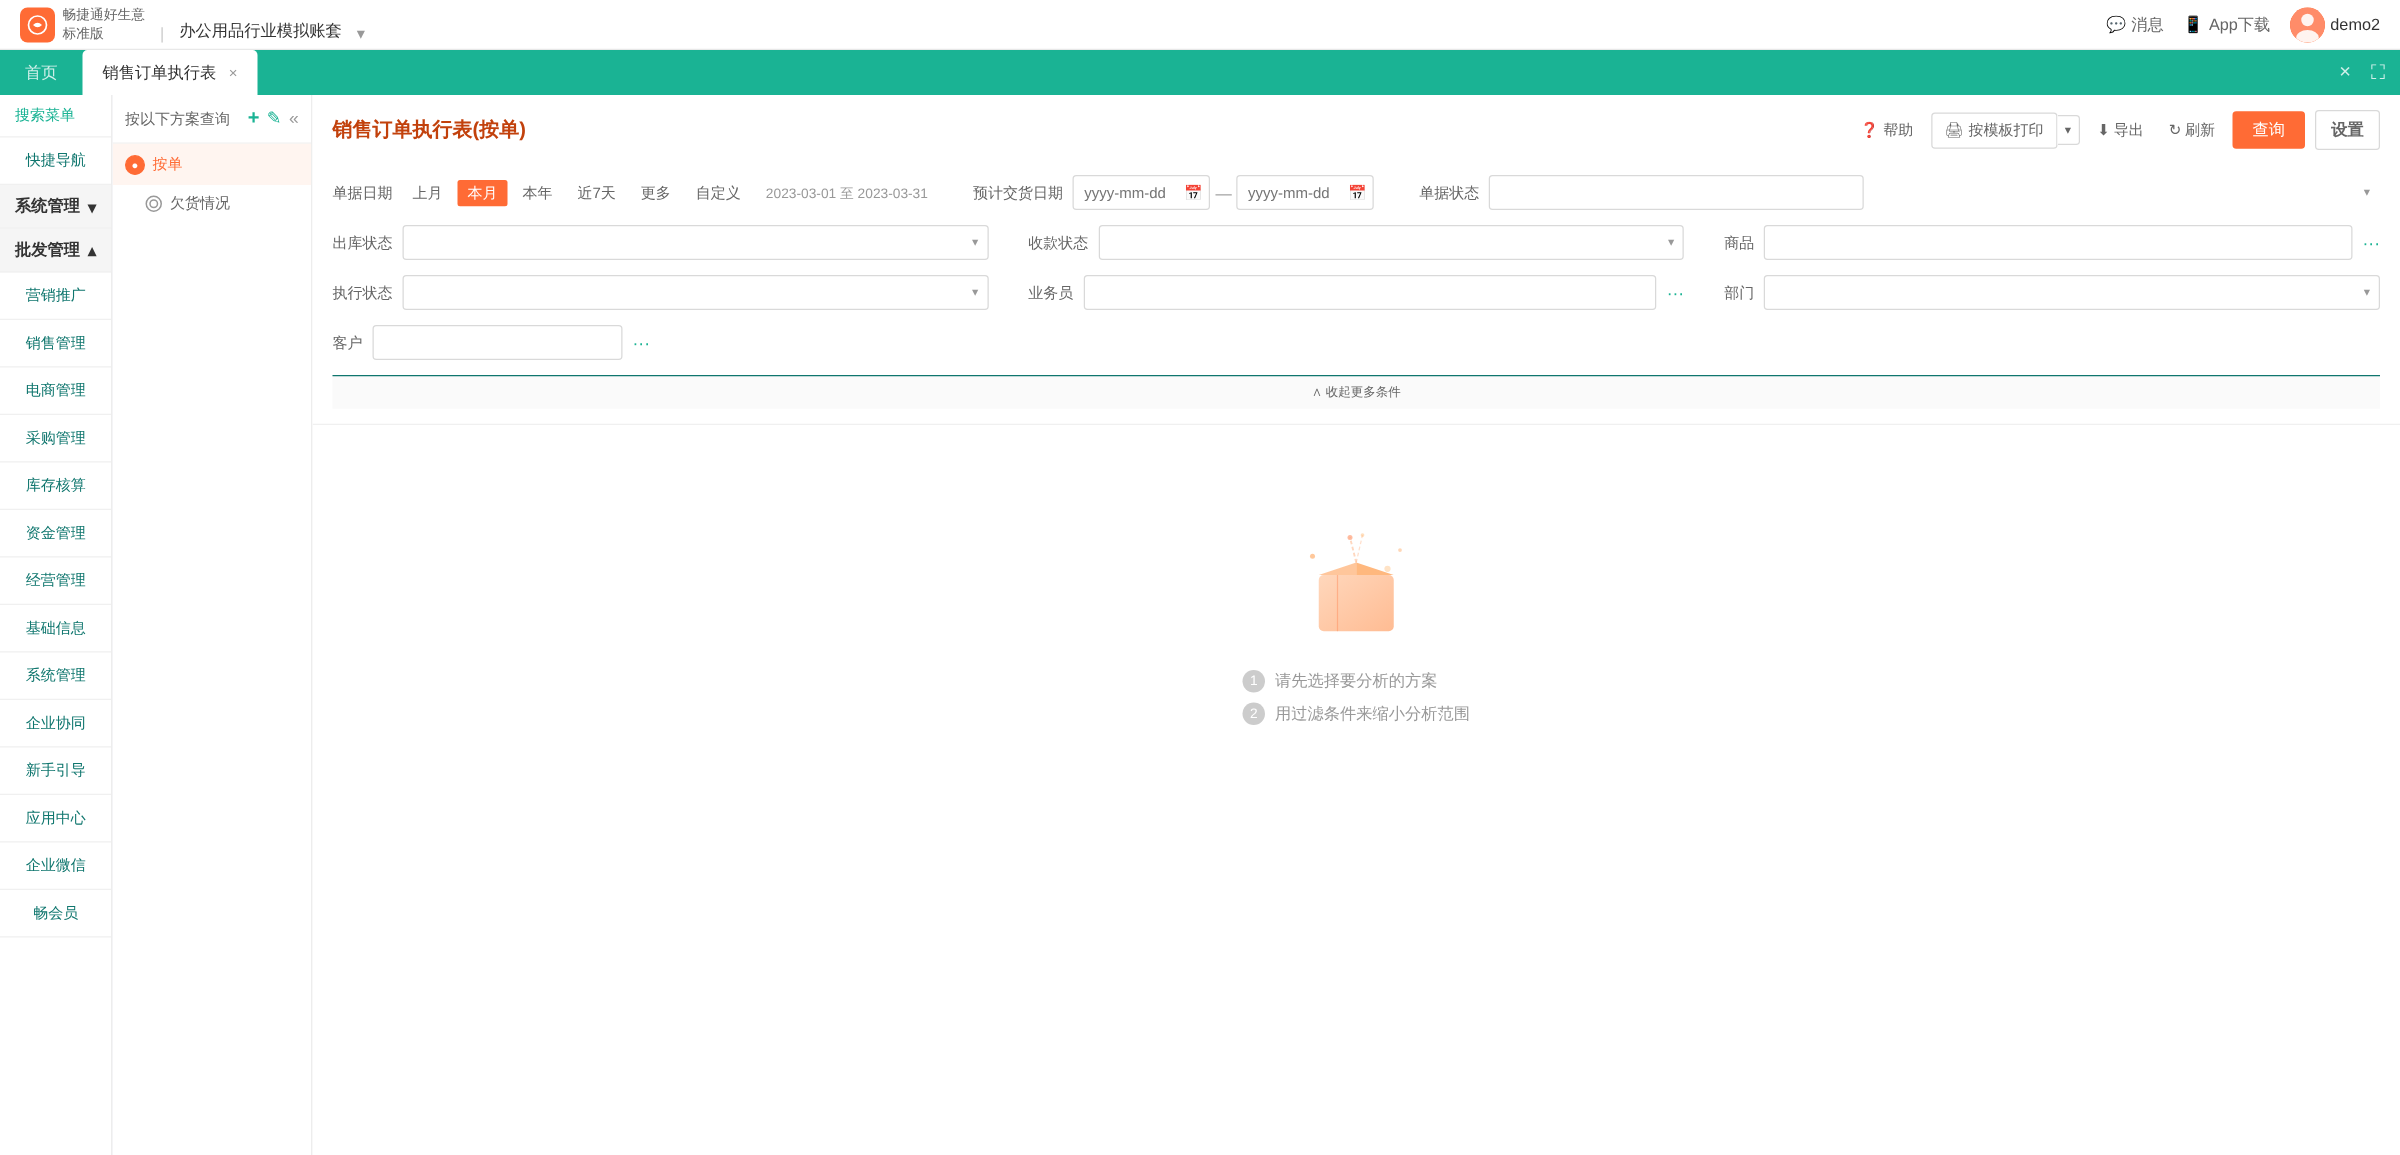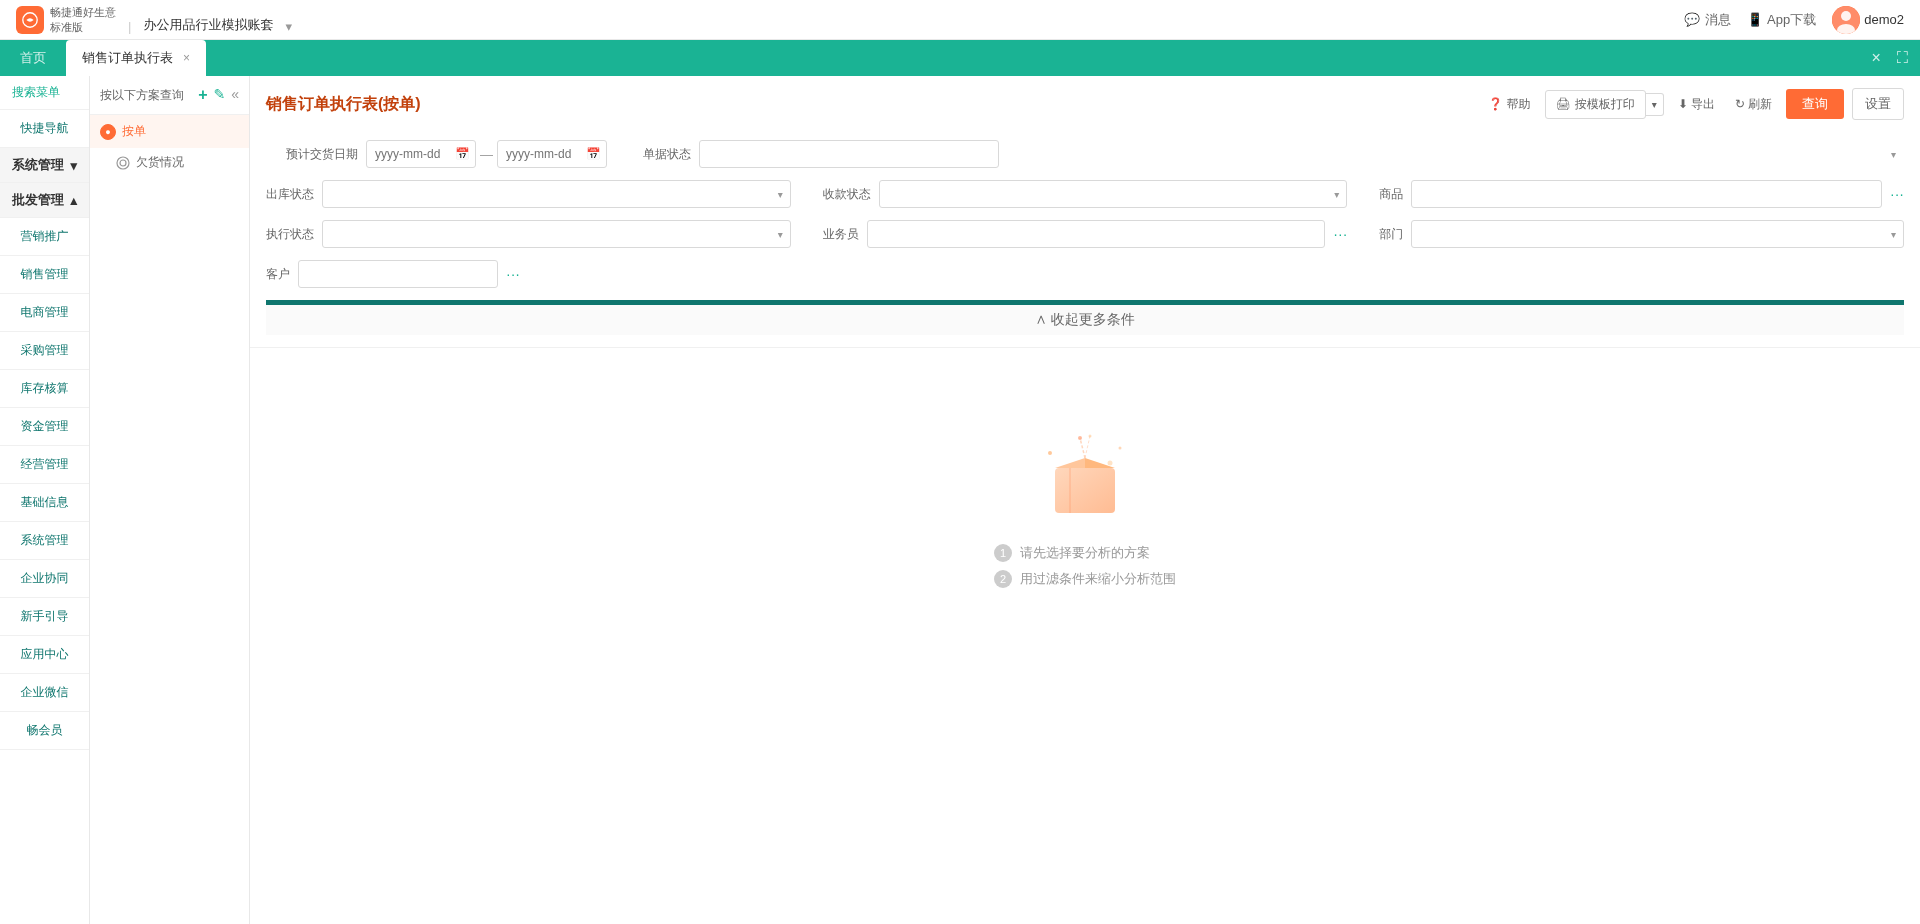--- a/index.html
+++ b/index.html
@@ -157,21 +157,21 @@
       padding: 12px 16px 8px;
       background: #fff;
     }
     .page-title { font-size: 16px; font-weight: bold; color: #c2410c; }
     .btn-primary {
       background: #ff6b35; color: #fff; border: none;
       padding: 6px 16px; border-radius: 3px; cursor: pointer; font-size: 13px;
     }
     .btn-settings {
       background: #fff; color: #666; border: 1px solid #d9d9d9;
-      padding: 6px 12px; border-radius: 3px; cursor: pointer; font-size: 13px;
+      padding: 6px 12px; border-radius: 3px; cursor: pointer; font-size: 13px; font-weight: bold;
     }
 
     
     .filter-area {
       padding: 12px 16px;
       background: #fff;
       border-bottom: 1px solid #f0f0f0;
     }
     .filter-row {
       display: flex;
@@ -271,23 +271,23 @@
       border-radius: 2px;
     }
     .date-range-text { font-size: 11px; color: #999; margin-left: 4px; }
 
     .more-dots { color: #1ab394; cursor: pointer; font-size: 14px; }
 
     .collapse-bar {
       text-align: center;
       padding: 6px;
       background: #fafafa;
-      border-top: 5px solid #0f766e;
-      cursor: pointer;
-      font-size: 14px;
+      border-top: 1px solid #0f766e;
+      cursor: pointer;
+      font-size: 10px;
       color: #666;
     }
 
     
     .empty-state {
       display: flex;
       flex-direction: column;
       align-items: center;
       justify-content: center;
       padding: 80px 20px;
@@ -514,20 +514,32 @@
           </div>
           <button class="btn-primary">查询</button>
           <button class="btn-settings">设置</button>
         </div>
       </div>
 
       <div class="filter-area">
 
         <div class="filter-row">
 
+          <div class="filter-group">
+            <span class="filter-label">单据日期</span>
+            <div class="quick-date-tabs">
+              <span class="quick-date-tab">上月</span>
+              <span class="quick-date-tab active">本月</span>
+              <span class="quick-date-tab">本年</span>
+              <span class="quick-date-tab">近7天</span>
+              <span class="quick-date-tab">更多</span>
+              <span class="quick-date-tab">自定义</span>
+            </div>
+            <span class="date-range-text">2023-03-01 至 2023-03-31</span>
+          </div>
 
           <div class="filter-group" style="margin-left:20px;">
             <span class="filter-label">预计交货日期</span>
             <div class="date-range">
               <div class="date-input-wrapper">
                 <input type="text" class="filter-input" style="width: 110px;" placeholder="yyyy-mm-dd">
                 <span class="cal-icon">📅</span>
               </div>
               <span class="date-separator">—</span>
               <div class="date-input-wrapper">

